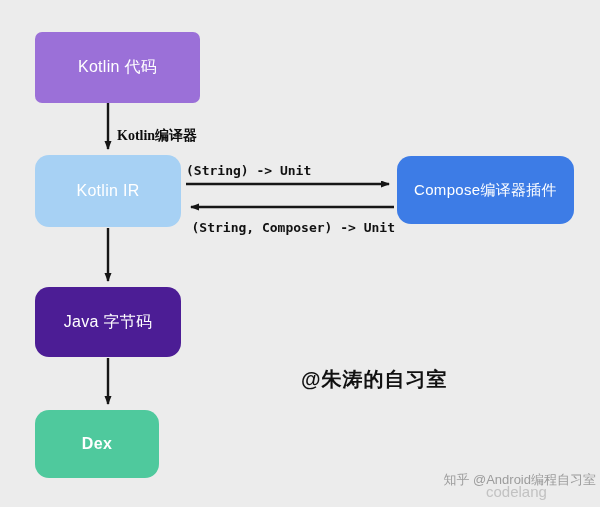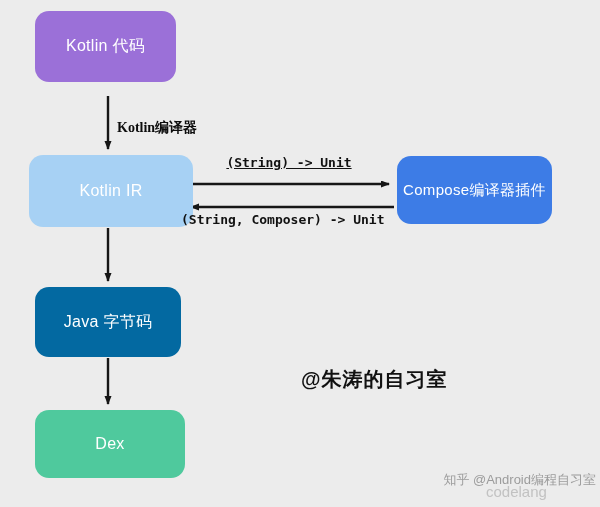--- a/index.html
+++ b/index.html
@@ -24,49 +24,48 @@
   .node {
     position: absolute;
     display: flex;
     align-items: center;
     justify-content: center;
     border-radius: 14px;
     color: #ffffff;
     font-size: 16px;
     letter-spacing: 0.3px;
   }
-  .node-kotlin-code   { left: 35px;  top: 11px;  width: 141px; height: 71px; }
-  .node-kotlin-ir     { left: 29px;  top: 155px; width: 164px; height: 72px; }
-  .node-compose-plugin{ left: 397px; top: 156px; width: 155px; height: 68px; font-size: 15px; }
+  .node-kotlin-code   { left: 35px;  top: 32px;  width: 165px; height: 71px; border-radius: 7px; }
+  .node-kotlin-ir     { left: 35px;  top: 155px; width: 146px; height: 72px; }
+  .node-compose-plugin{ left: 397px; top: 156px; width: 177px; height: 68px; font-size: 15px; }
   .node-java-bytecode { left: 35px;  top: 287px; width: 146px; height: 70px; }
-  .node-dex           { left: 35px;  top: 410px; width: 150px; height: 68px; }
+  .node-dex           { left: 35px;  top: 410px; width: 124px; height: 68px; font-weight: bold; }
 
   .edge-label {
     position: absolute;
     color: #111111;
     font-family: "DejaVu Sans Mono", monospace;
     font-weight: bold;
     font-size: 13px;
     white-space: nowrap;
+    margin-top: 8px;
   }
   .label-kotlin-compiler {
     left: 117px; top: 119px;
     font-family: "Liberation Serif", serif;
     font-size: 14px;
     font-weight: 700;
     color: #0d0d0d;
   }
   .label-to-compose {
     left: 186px; top: 155px; width: 206px;
-    text-align: center;
-    text-decoration: underline;
   }
   .label-from-compose {
     left: 181px; top: 212px; width: 214px;
-    text-align: left;
+    text-align: right;
   }
 
   .center-watermark {
     position: absolute;
     left: 301px; top: 366px;
     font-size: 20px;
     font-weight: bold;
     color: #111111;
     letter-spacing: 1px;
   }
@@ -112,21 +111,21 @@
   </div>
 
   <div class="node node-kotlin-ir" style="background-color: rgb(167, 209, 244);">
     <span>Kotlin IR</span>
   </div>
 
   <div class="node node-compose-plugin" style="background-color: rgb(61, 124, 230);">
     <span>Compose编译器插件</span>
   </div>
 
-  <div class="node node-java-bytecode" style="background-color: #0369a1; align-items: center;">
+  <div class="node node-java-bytecode" style="background-color: #4c1d95; align-items: center;">
     <span>Java 字节码</span>
   </div>
 
   <div class="node node-dex" style="background-color: rgb(79, 201, 157);">
     <span>Dex</span>
   </div>
 
   <div class="edge-label label-kotlin-compiler">Kotlin编译器</div>
   <div class="edge-label label-to-compose">(String) -&gt; Unit</div>
   <div class="edge-label label-from-compose">(String, Composer) -&gt; Unit</div>

